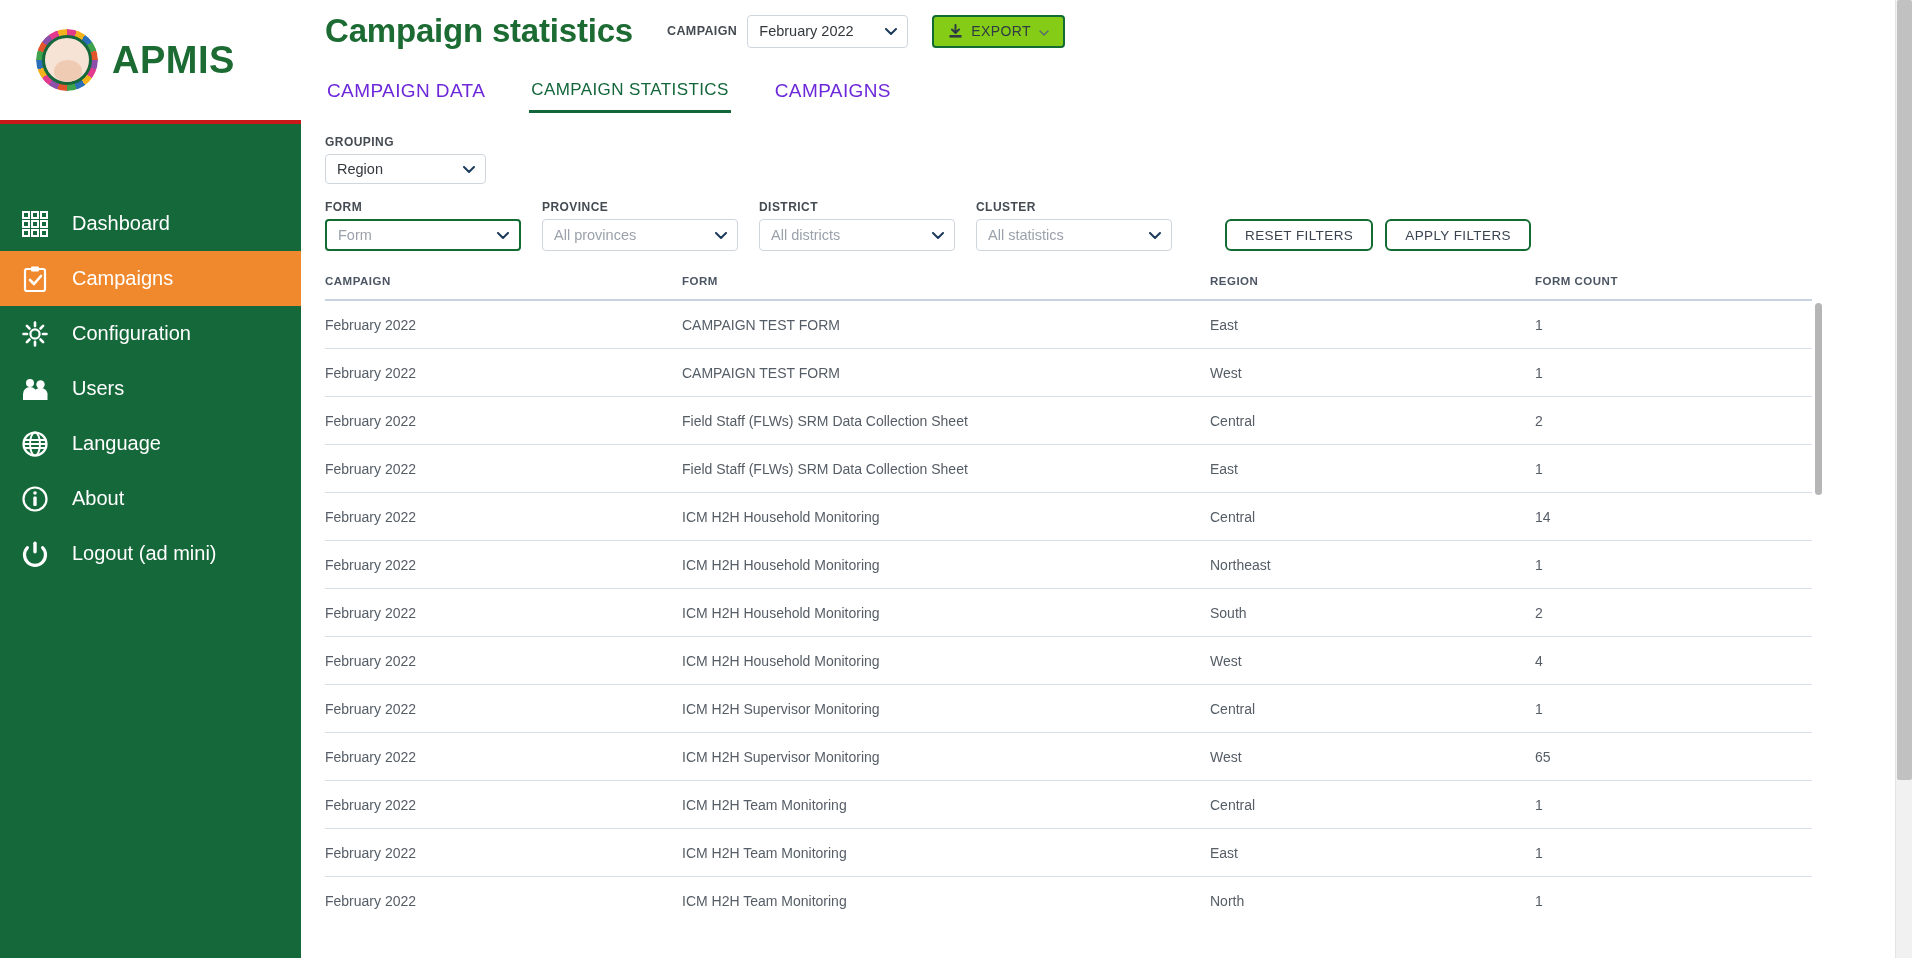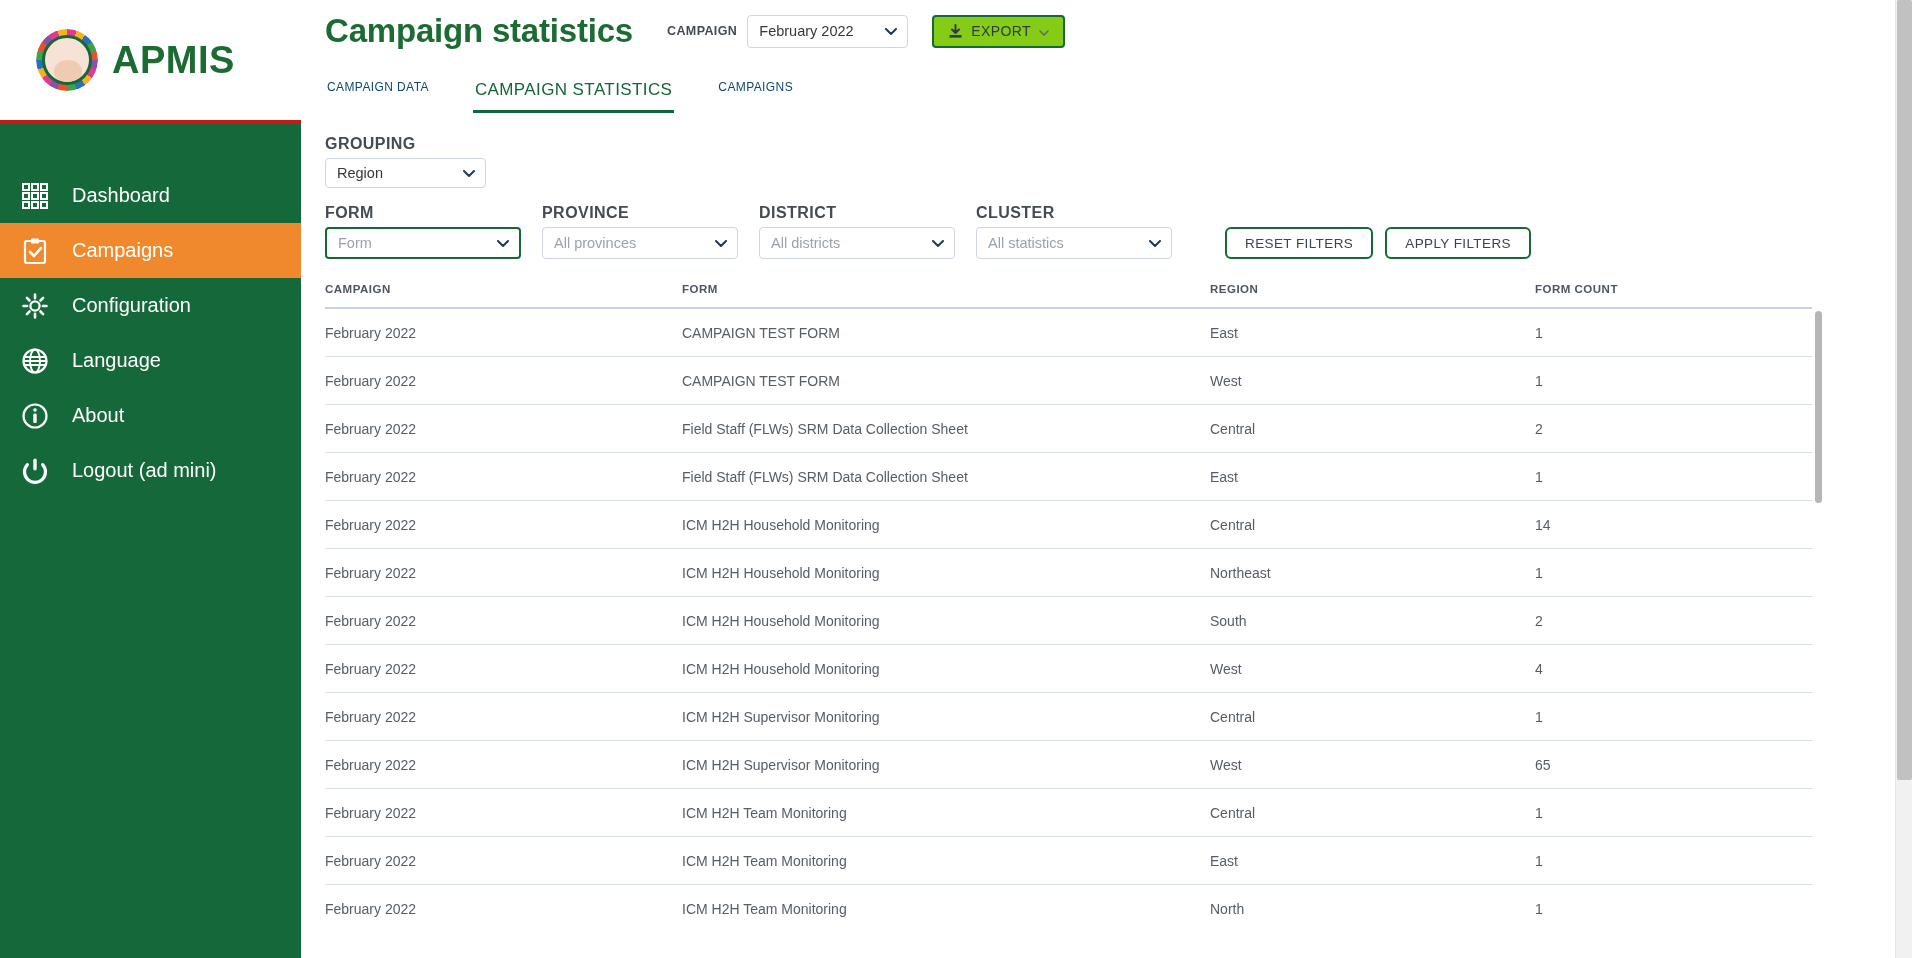--- a/index.html
+++ b/index.html
@@ -48,21 +48,21 @@
   }
   .logo-ring-inner::after {
     content: ""; position: absolute; left: 9px; top: 22px;
     width: 28px; height: 22px; border-radius: 50% 50% 45% 45%;
     background: #f0cbb4;
   }
   .logo-text {
     font-size: 38px; font-weight: bold; color: #1b6b33; letter-spacing: 0.5px;
   }
 
-  .nav { padding-top: 12px; }
+  .nav { padding-top: 12px; margin-top: 28px; }
   .nav-item {
     height: 55px; display: flex; align-items: center; gap: 20px;
     padding-left: 18px; color: #ffffff; font-size: 20px;
     cursor: pointer; user-select: none;
   }
   .nav-item.active { background: #f0892d; }
   .nav-icon { width: 34px; height: 34px; display: flex; align-items: center; justify-content: center; flex: 0 0 34px; }
   .nav-icon svg { display: block; }
 
   
@@ -100,33 +100,33 @@
     display: inline-flex; align-items: center; gap: 8px;
     height: 33px; margin-left: 24px; padding: 0 14px;
     border: 2px solid #126b33; border-radius: 4px; background: #84cc16;
     color: #2f3a44; font-size: 14px; letter-spacing: 0.4px; cursor: pointer;
   }
   .export-btn .dl { width: 15px; height: 15px; }
 
   
   .tabs { display: flex; gap: 0; margin-top: 16px; }
   .tab {
-    font-size: 12px; letter-spacing: 0.4px; color: #0c4a6e;
+    font-size: 19px; letter-spacing: 0.4px; color: #6d28d9;
     padding: 8px 2px 10px 2px; margin-right: 42px; cursor: pointer;
     white-space: nowrap;
   }
   .tab.active {
     color: #13663a; font-size: 17px; font-weight: 500;
     border-bottom: 3px solid #13663a;
   }
 
   
   .filters { margin-top: 22px; }
   .field-label {
-    font-size: 16px; font-weight: bold; color: #444b52; letter-spacing: 0.45px;
+    font-size: 12px; font-weight: bold; color: #444b52; letter-spacing: 0.45px;
     margin-bottom: 5px;
   }
   .grouping-block { margin-bottom: 16px; }
   #grouping-select { width: 161px; height: 30px; }
   .filter-row { display: flex; align-items: flex-end; gap: 0; }
   .filter-cell { margin-right: 21px; }
   .filter-cell .sel { width: 196px; height: 32px; }
   .filter-btns { display: flex; gap: 12px; margin-left: 32px; padding-bottom: 0; }
   .filter-btn {
     height: 32px; padding: 0 18px; border: 2px solid #126b33; border-radius: 6px;
@@ -220,20 +220,31 @@
           <svg width="28" height="28" viewBox="0 0 28 28">
             <circle cx="14" cy="14" r="4.6" fill="none" stroke="#fff" stroke-width="2.2"></circle>
             <g stroke="#fff" stroke-width="2.6" stroke-linecap="round">
               <path d="M14 2.5v3.6M14 21.9v3.6M2.5 14h3.6M21.9 14h3.6M5.9 5.9l2.6 2.6M19.5 19.5l2.6 2.6M22.1 5.9l-2.6 2.6M8.5 19.5l-2.6 2.6"></path>
             </g>
           </svg>
         </span>
         <span>Configuration</span>
       </div>
 
+      <div class="nav-item">
+        <span class="nav-icon">
+          <svg width="28" height="28" viewBox="0 0 28 28">
+            <circle cx="9" cy="8" r="4" fill="#fff"></circle>
+            <path d="M2 25v-6a7 7 0 0 1 14 0v6z" fill="#fff"></path>
+            <circle cx="19.5" cy="9.5" r="4.2" fill="#fff"></circle>
+            <path d="M12.5 25v-6.5a7.2 7.2 0 0 1 14 0V25z" fill="#fff"></path>
+          </svg>
+        </span>
+        <span>Users</span>
+      </div>
 
       <div class="nav-item">
         <span class="nav-icon">
           <svg width="28" height="28" viewBox="0 0 28 28">
             <circle cx="14" cy="14" r="11.5" fill="none" stroke="#fff" stroke-width="2.2"></circle>
             <ellipse cx="14" cy="14" rx="5" ry="11.5" fill="none" stroke="#fff" stroke-width="1.9"></ellipse>
             <path d="M2.8 10h22.4M2.8 18h22.4M2.5 14h23" fill="none" stroke="#fff" stroke-width="1.9"></path>
           </svg>
         </span>
         <span>Language</span>

